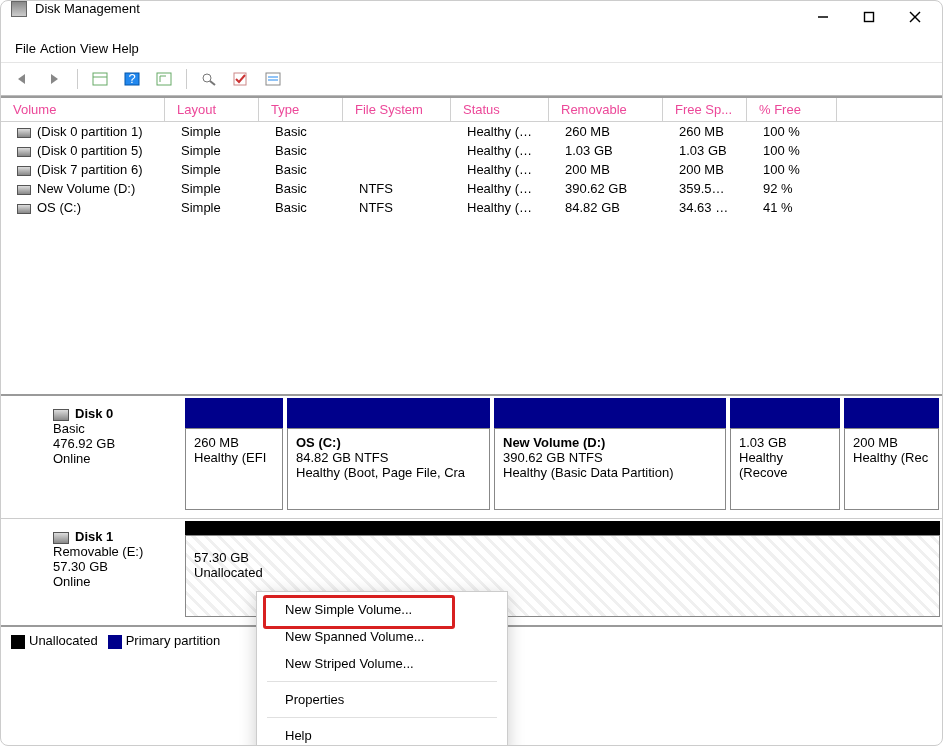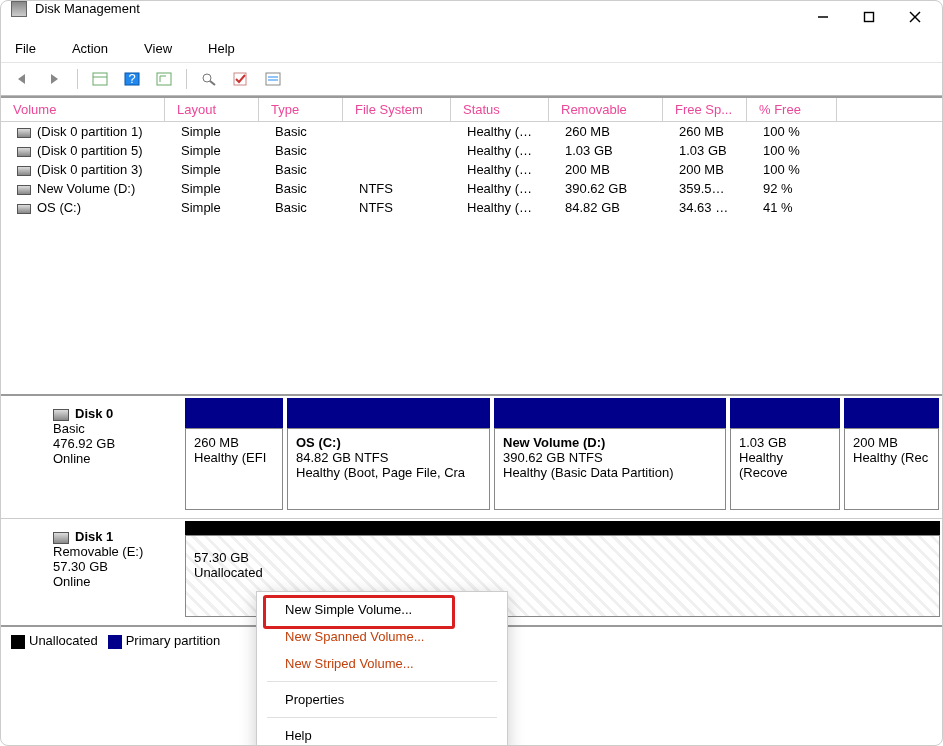--- a/index.html
+++ b/index.html
@@ -1,21 +1,21 @@
 <!DOCTYPE html>
 <html><head>
 <meta charset="utf-8">
 <style>
 * { box-sizing: border-box; margin: 0; padding: 0; font-family: "Segoe UI", Tahoma, sans-serif; font-size: 13px; }
 body { background: #fff; width: 943px; height: 746px; overflow: hidden; position: relative; border: 1px solid #ccc; border-radius: 8px; }
 .titlebar { display: flex; height: 36px; padding: 0 4px 0 10px; }
 .titlebar .app-icon { width: 16px; height: 16px; margin-right: 8px; background: linear-gradient(#888,#ccc); border: 1px solid #666; }
 .titlebar .title { flex: 1; }
 .titlebar .win-btn { width: 46px; height: 32px; display: flex; align-items: center; justify-content: center; cursor: default; }
-.menubar { display: flex; gap: 36px; padding: 4px 14px 6px; }
+.menubar { display: flex; gap: 4px; padding: 4px 14px 6px; }
 .menubar span { cursor: default; }
 .toolbar { display: flex; align-items: center; gap: 8px; padding: 4px 10px; border-top: 1px solid #e5e5e5; border-bottom: 1px solid #bbb; height: 34px; }
 .toolbar .tb-btn { width: 24px; height: 22px; display: flex; align-items: center; justify-content: center; border: 1px solid transparent; }
 .toolbar .sep { width: 1px; height: 20px; background: #ccc; margin: 0 2px; }
 .volume-list { border-top: 2px solid #9a9a9a; }
 .vl-header { display: flex; border-bottom: 1px solid #d0d0d0; background: #fff; }
 .vl-header div { border-right: 1px solid #d0d0d0; padding: 4px 12px; color: #ec4899; font-weight: 400; }
 .vl-row { display: flex; }
 .vl-row div { padding: 2px 16px; white-space: nowrap; overflow: hidden; text-overflow: ellipsis; }
 .vl-row .vol-icon { display: inline-block; width: 14px; height: 10px; background: linear-gradient(#ddd,#888); border: 1px solid #555; margin-right: 6px; vertical-align: middle; }
@@ -36,21 +36,21 @@
 .gv-right { flex: 1; position: relative; padding: 2px 2px 8px 2px; }
 .part-strip { display: flex; height: 30px; }
 .part-head { background: #00008b; flex: 1; }
 .part-boxes { display: flex; gap: 4px; }
 .part-box { border: 1px solid #888; padding: 6px 8px; height: 82px; overflow: hidden; }
 .part-box .p-title { font-weight: 700; white-space: nowrap; }
 .legend { border-top: 2px solid #9a9a9a; display: flex; align-items: center; gap: 10px; padding: 6px 10px; }
 .legend .sw { width: 14px; height: 14px; display: inline-block; margin-right: 4px; vertical-align: middle; }
 .context-menu { position: absolute; left: 255px; top: 590px; width: 252px; background: #fff; border: 1px solid #ccc; box-shadow: 0 4px 16px rgba(0,0,0,.2); padding: 4px 0; z-index: 50; }
 .context-menu .mi { padding: 6px 28px; cursor: default; }
-.context-menu .mi.disabled { color: #c2410c; }
+.context-menu .mi.disabled { color: #000000; }
 .context-menu .msep { height: 1px; background: #e0e0e0; margin: 4px 10px; }
 .highlight-red { position: absolute; border: 3px solid #d82020; border-radius: 3px; pointer-events: none; left: 262px; top: 594px; width: 192px; height: 34px; z-index: 60; }
 .disk1-black { height: 14px; background: #000; }
 .disk1-unalloc { border: 1px solid #888; height: 82px; padding: 14px 8px; background: repeating-linear-gradient(45deg,#fff,#fff 6px,#f0f0f0 6px,#f0f0f0 9px); }
 </style>
 </head>
 <body>
 
 <div class="titlebar">
   <span class="app-icon"></span>
@@ -158,21 +158,21 @@
       <div class="col-volume"><span class="vol-icon"></span><span>(Disk 0 partition 5)</span></div>
       <div class="col-layout">Simple</div>
       <div class="col-type">Basic</div>
       <div class="col-fs"></div>
       <div class="col-status">Healthy (R...</div>
       <div class="col-capacity">1.03 GB</div>
       <div class="col-free">1.03 GB</div>
       <div class="col-pct">100 %</div>
     </div>
     <div class="vl-row">
-      <div class="col-volume"><span class="vol-icon"></span><span>(Disk 0 partition 3)</span></div>
+      <div class="col-volume"><span class="vol-icon"></span><span>(Disk 7 partition 6)</span></div>
       <div class="col-layout">Simple</div>
       <div class="col-type">Basic</div>
       <div class="col-fs"></div>
       <div class="col-status">Healthy (R...</div>
       <div class="col-capacity">200 MB</div>
       <div class="col-free">200 MB</div>
       <div class="col-pct">100 %</div>
     </div>
     <div class="vl-row">
       <div class="col-volume"><span class="vol-icon"></span><span>New Volume (D:)</span></div>

